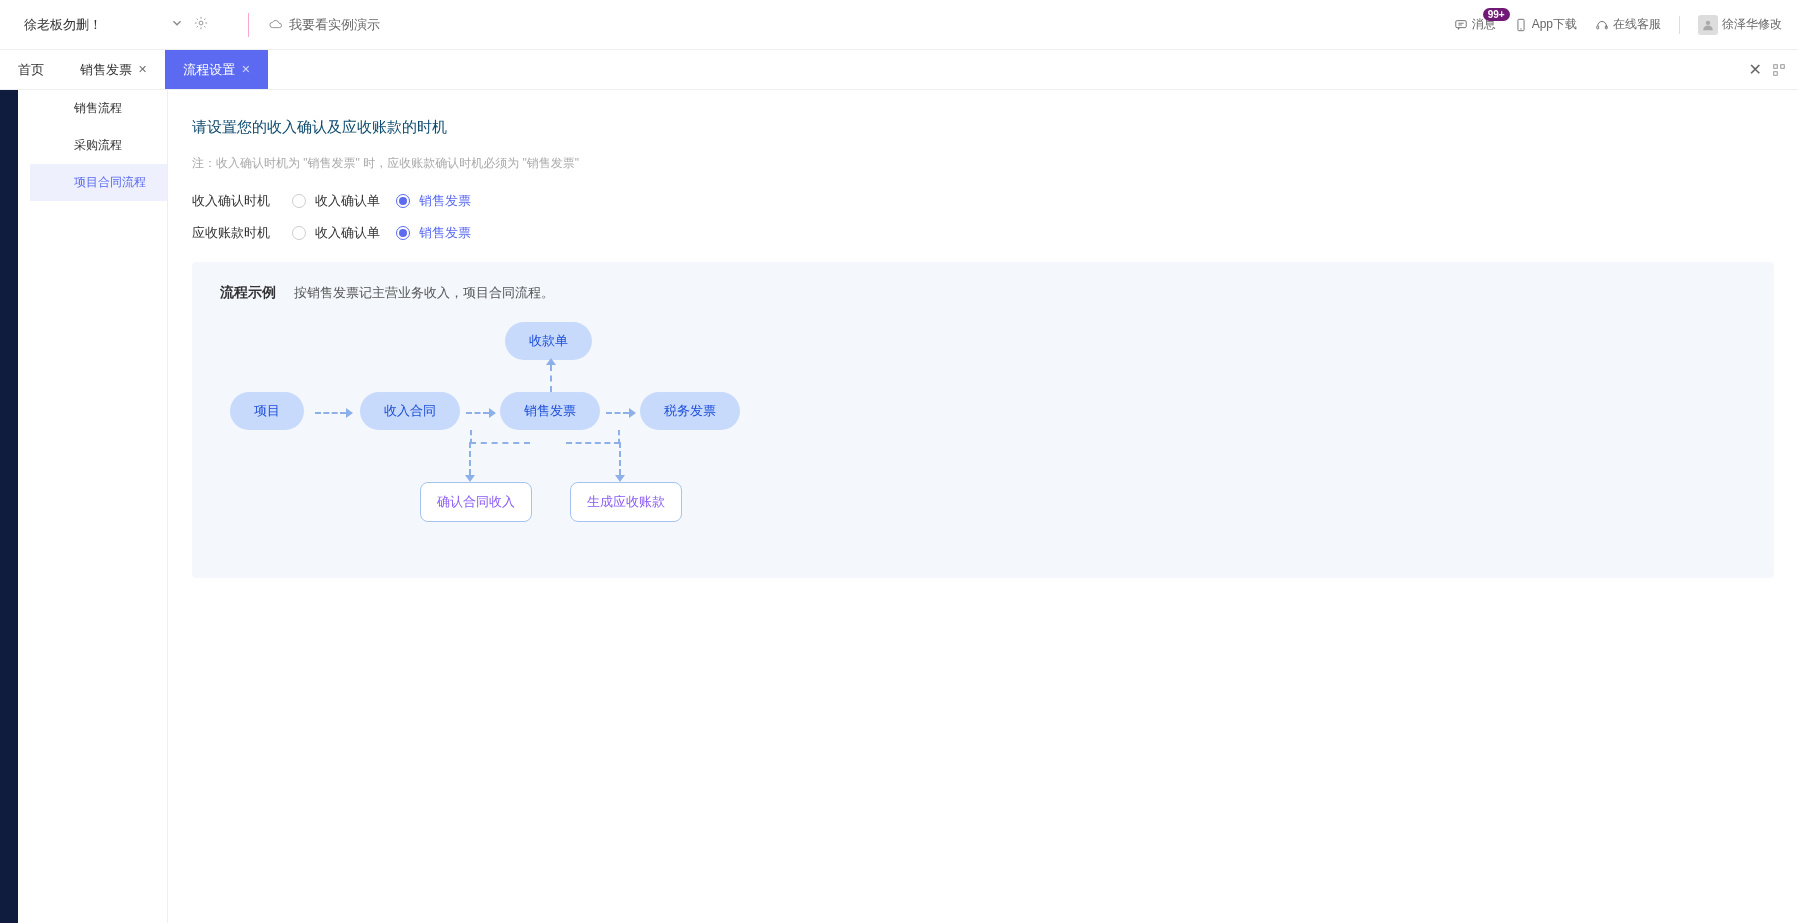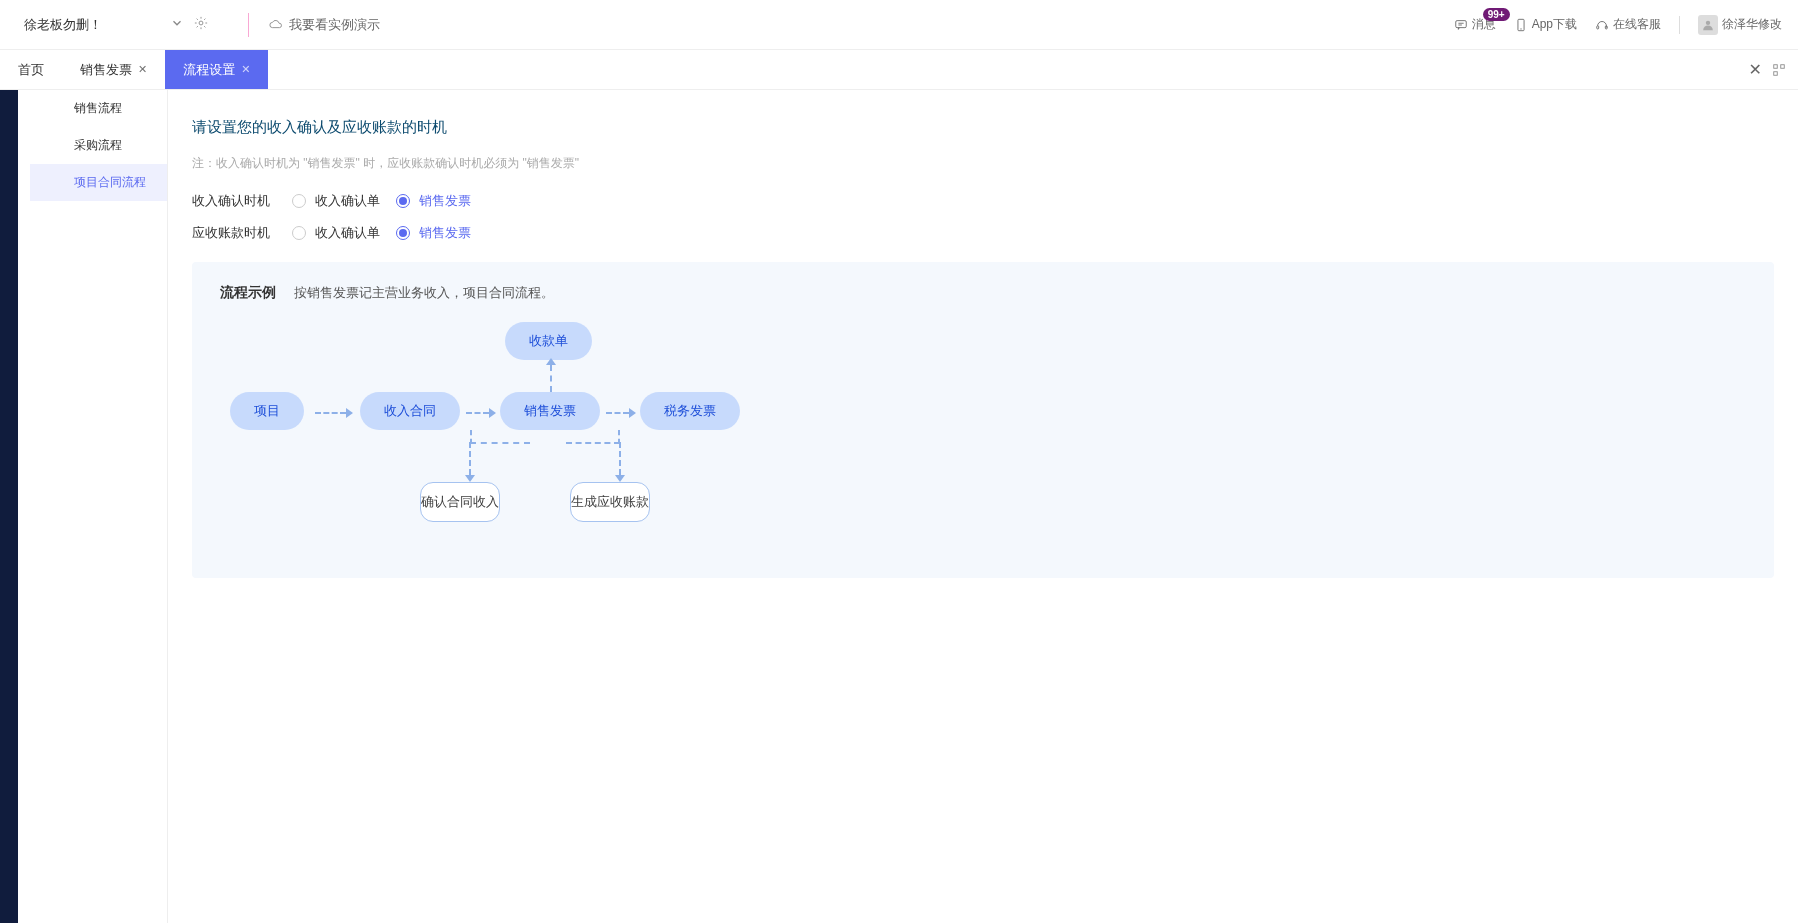--- a/index.html
+++ b/index.html
@@ -45,21 +45,21 @@
     .help-icon { width: 14px; height: 14px; border: 1px solid #bbb; border-radius: 50%; display: inline-flex; align-items: center; justify-content: center; font-size: 10px; color: #bbb; margin-left: 4px; }
     
     .example-box { background: #f4f8fd; border-radius: 4px; padding: 22px 28px 36px; margin-top: 20px; }
     .example-header { display: flex; align-items: baseline; gap: 18px; margin-bottom: 20px; }
     .example-title { font-size: 14px; font-weight: 600; color: #333; }
     .example-desc { font-size: 13px; color: #555; }
     
     .flow-diagram { position: relative; height: 220px; }
     .node { position: absolute; padding: 10px 24px; border-radius: 20px; font-size: 13px; text-align: center; }
     .node-solid { background: #c7dafc; color: #1d4ed8; }
-    .node-rect { background: #fff; border: 1px solid #a6c3f0; border-radius: 13px; padding: 10px 0; color: #404040; }
+    .node-rect { background: #fff; border: 1px solid #a6c3f0; border-radius: 8px; padding: 10px 16px; color: #8b5cf6; }
     
     .arrow-h { position: absolute; display: flex; align-items: center; color: #8db0e8; }
     .arrow-line { height: 0; border-top: 2px dashed #8db0e8; flex: 1; }
     .arrow-head-r { width: 0; height: 0; border-left: 7px solid #8db0e8; border-top: 5px solid transparent; border-bottom: 5px solid transparent; }
     .arrow-head-u { width: 0; height: 0; border-bottom: 7px solid #8db0e8; border-left: 5px solid transparent; border-right: 5px solid transparent; margin: 0 auto; }
     .arrow-head-d { width: 0; height: 0; border-top: 7px solid #8db0e8; border-left: 5px solid transparent; border-right: 5px solid transparent; margin: 0 auto; }
     .arrow-v { position: absolute; width: 10px; display: flex; flex-direction: column; align-items: center; }
     .arrow-vline { width: 0; border-left: 2px dashed #8db0e8; flex: 1; }
     
     .icon-sm svg { width: 14px; height: 14px; display: block; }

